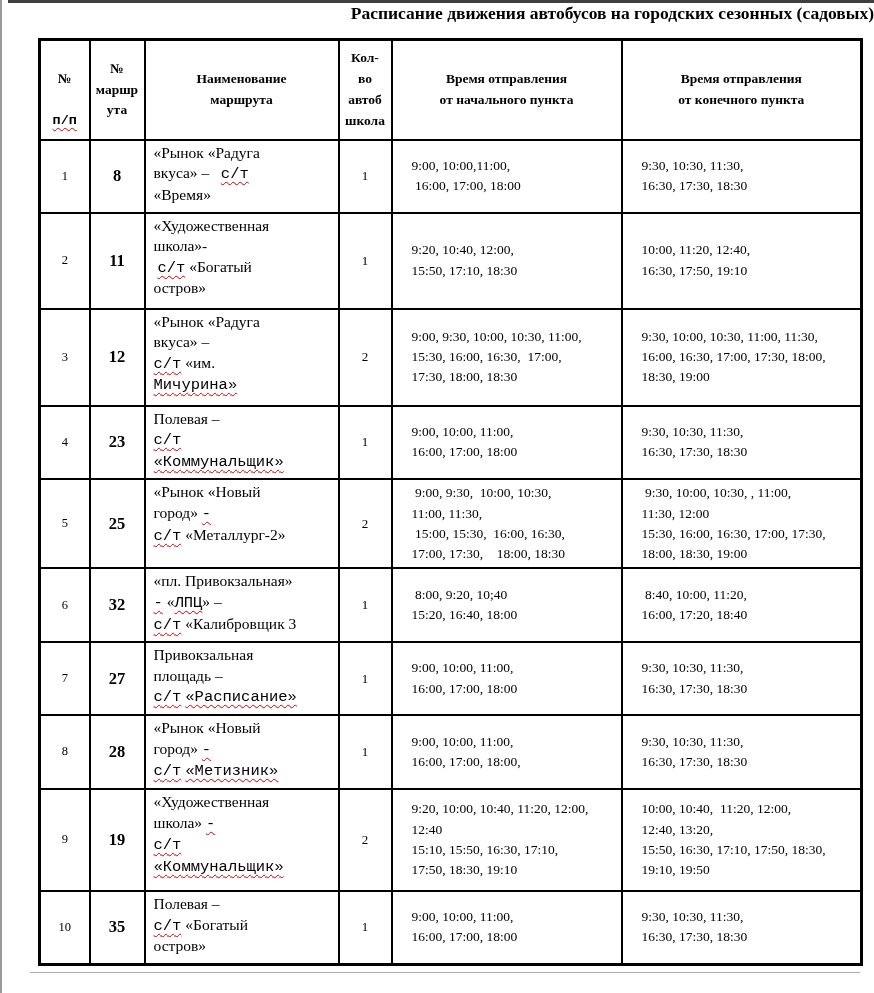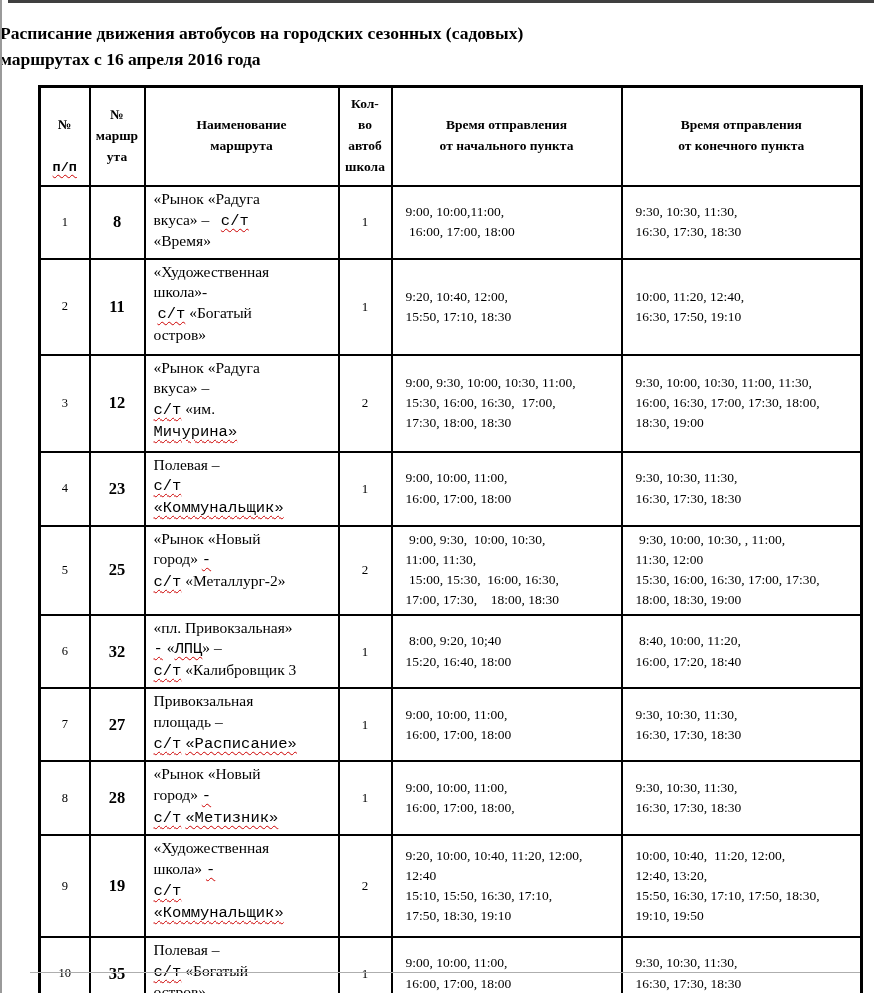--- a/index.html
+++ b/index.html
@@ -4,36 +4,36 @@
 <style>
   html,body{margin:0;padding:0;}
   body{
     width:874px;height:993px;background:#ffffff;position:relative;
     font-family:"Liberation Serif","DejaVu Serif",serif;color:#000;
     overflow:hidden;
   }
   .page-top-line{position:absolute;top:0;left:8px;right:0;height:3px;background:#3f3f3f;}
   .page-left-line{position:absolute;top:0;left:0;width:2px;height:100%;background:#9a9a9a;}
   .page-bottom-line{position:absolute;top:972px;left:30px;width:830px;height:1px;background:#aeaeae;}
-  .title{padding-top:20px;text-align:left;font-weight:bold;font-size:17.5px;line-height:1.5;}
+  .title{padding-top:0;text-align:right;font-weight:bold;font-size:17.5px;line-height:1.5;}
   table.sched{
     border-collapse:collapse;table-layout:fixed;
     width:822px;margin:12px 0 0 38px;
     border:3px solid #000;
   }
   .sched td,.sched th{border:2px solid #000;overflow:hidden;}
   .sched th{font-weight:bold;font-size:13.5px;text-align:center;vertical-align:middle;
     white-space:pre-line;line-height:1.55;padding:2px;}
   tr.hdr{height:100px;}
   .c-num{font-size:12.5px;text-align:center;vertical-align:middle;}
   .c-route{font-size:16.5px;font-weight:bold;text-align:center;vertical-align:middle;}
   .c-name{font-size:15.5px;vertical-align:top;padding:2px 2px 6px 8px;line-height:1.33;margin-top:32px;}
   .name-line{white-space:pre-wrap;}
   .c-buses{font-size:13px;text-align:center;vertical-align:middle;}
-  .c-times{font-size:13.5px;vertical-align:middle;padding:3px 2px 3px 13px;
+  .c-times{font-size:13.5px;vertical-align:middle;padding:3px 2px 3px 19px;
     white-space:pre-wrap;line-height:1.5;margin-top:23px;}
   .wavy{
     text-decoration-line:underline;text-decoration-style:wavy;
     text-decoration-color:#cc0000;text-decoration-thickness:1px;
     text-underline-offset:3px;
     font-family:Liberation Mono, monospace;
   }
   .hdr-num-top{display:block;}
   tbody tr:nth-child(1){height:72px;}
   tbody tr:nth-child(2){height:96px;}
@@ -47,21 +47,20 @@
   tbody tr:nth-child(10){height:68px;}
 </style>
 </head>
 <body>
 
 <div class="page-top-line"></div>
 <div class="page-left-line"></div>
 
 <div class="title">
   <div>Расписание движения автобусов на городских сезонных (садовых)</div>
-  <div>маршрутах с 16 апреля  2016 года</div>
 </div>
 
 <table class="sched">
   <colgroup>
     <col style="width:50px">
       <col style="width:55px">
       <col style="width:194px">
     <col style="width:53px">
       <col style="width:230px">
       <col style="width:240px">

